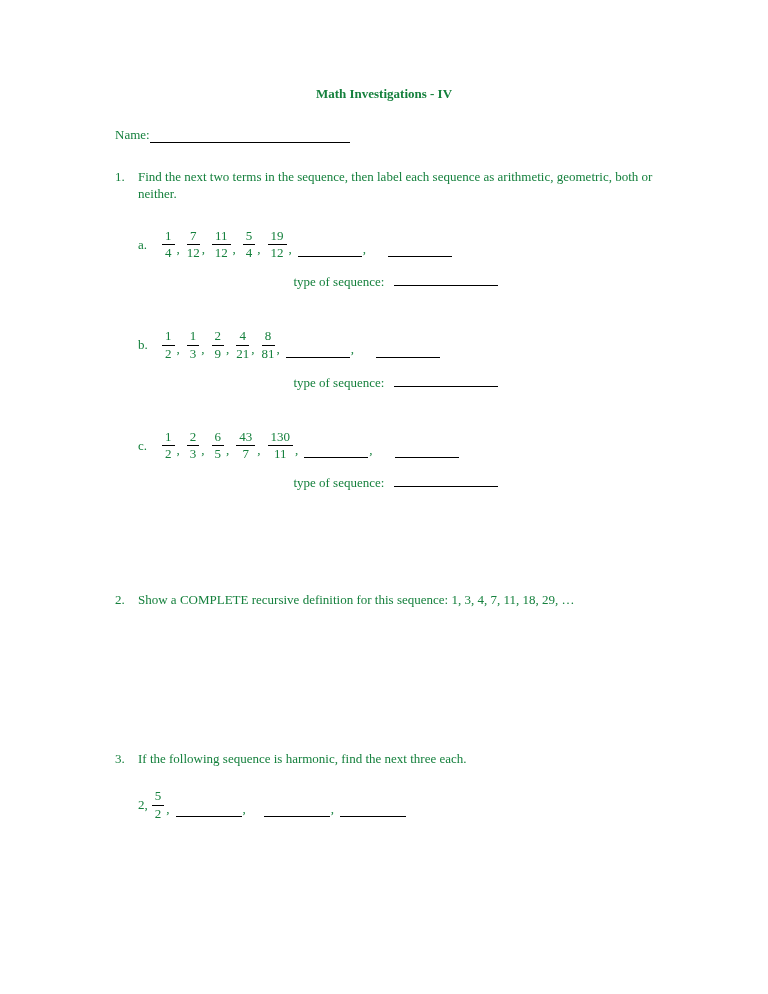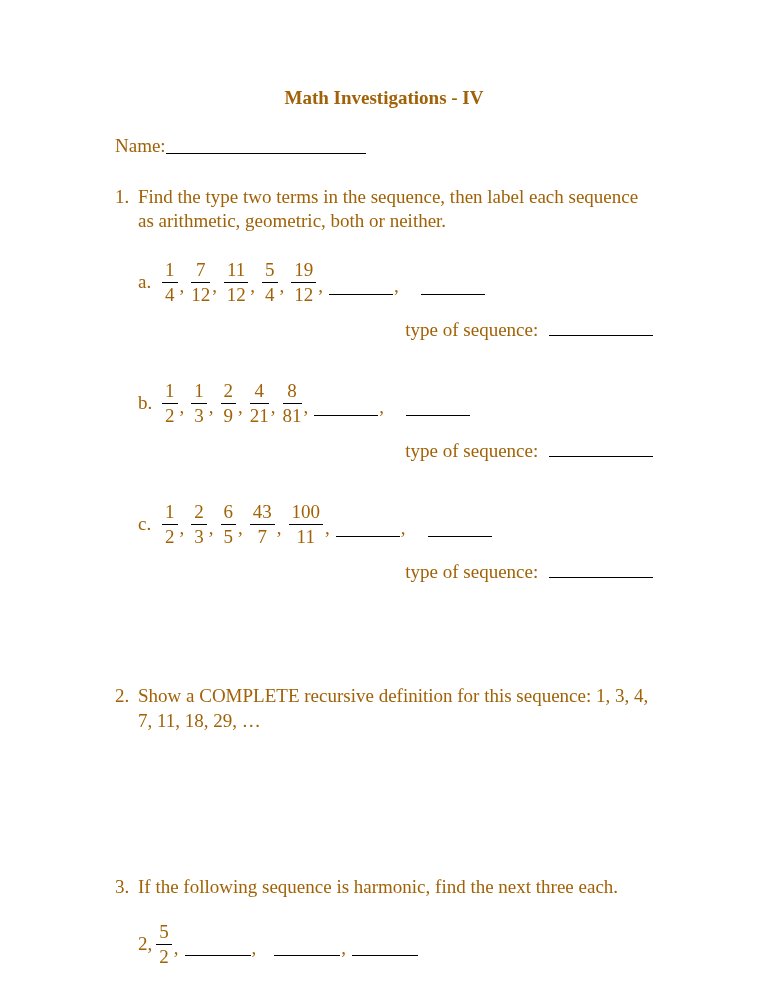--- a/index.html
+++ b/index.html
@@ -2,23 +2,23 @@
 <html><head>
 <meta charset="utf-8">
 <style>
   html, body { margin: 0; padding: 0; background: #ffffff; }
   .page {
     position: relative;
     width: 768px;
     height: 994px;
     margin: 0 auto;
     background: #ffffff;
-    color: #a16207;
+    color: #15803d;
     font-family: "Liberation Serif", serif;
-    font-size: 19px;
+    font-size: 13px;
     line-height: 1.28;
     overflow: hidden;
   }
   .content { padding: 86px 115px 0 115px; }
 
   .titles { text-align: center; font-weight: bold; }
 
   .header-row { display: flex; align-items: baseline; margin-top: 24px; }
   .instructions { width: 270px; flex: none; }
   .name-group { display: flex; align-items: center; flex: 1; }
@@ -35,21 +35,21 @@
 
   .seq { display: inline-flex; align-items: center; }
   .frac { display: inline-block; text-align: center; line-height: 1.15; padding: 0 1px; }
   .num { display: block; border-bottom: 1px solid #000; padding: 0 3px 1px 3px; }
   .den { display: block; padding-top: 1px; }
   .comma { margin: 0 6px 0 1px; transform: translateY(4px); }
   .blank { display: inline-block; border-bottom: 1px solid #000; height: 12px; }
   .seq-blank { width: 64px; transform: translateY(6px); }
   .gap { margin-left: 16px; }
 
-  .type-row { text-align: right; margin-top: 12px; }
+  .type-row { text-align: center; margin-top: 12px; }
   .type-blank { width: 104px; margin-left: 6px; }
 
   .q2 { margin-top: 100px; }
   .q3 { margin-top: 142px; }
 
   .q3-seq { margin-left: 23px; margin-top: 22px; display: inline-flex; align-items: center; }
   .q3-first { align-self: center; margin-right: 3px; }
   .q3-blank { width: 66px; transform: translateY(5px); }
   .q3-gap { margin-left: 12px; }
 </style>
@@ -65,21 +65,21 @@
 
     <div class="header-row">
       <span class="name-group">
         <span>Name:</span>
         <span class="name-blank"></span>
       </span>
     </div>
 
     <div class="q" style="margin-top:26px">
       <span class="qnum">1.</span>
-      <span class="qtext">Find the type two terms in the sequence, then label each sequence as arithmetic, geometric, both or neither.</span>
+      <span class="qtext">Find the next two terms in the sequence, then label each sequence as arithmetic, geometric, both or neither.</span>
     </div>
 
     <div class="parts">
 
       <div class="part">
         <div class="part-row">
           <span class="part-label">a.</span>
           <span class="seq">
             <span class="frac">
               <span class="num">1</span>
@@ -175,21 +175,21 @@
               <span class="num">6</span>
               <span class="den">5</span>
             </span>
             <span class="comma">,</span>
             <span class="frac">
               <span class="num">43</span>
               <span class="den">7</span>
             </span>
             <span class="comma">,</span>
             <span class="frac">
-              <span class="num">100</span>
+              <span class="num">130</span>
               <span class="den">11</span>
             </span>
             <span class="comma">,</span>
             <span class="blank seq-blank"></span>
             <span class="comma">,</span>
             <span class="blank seq-blank gap"></span>
           </span>
         </div>
         <div class="type-row">
           <span>type of sequence:</span>

